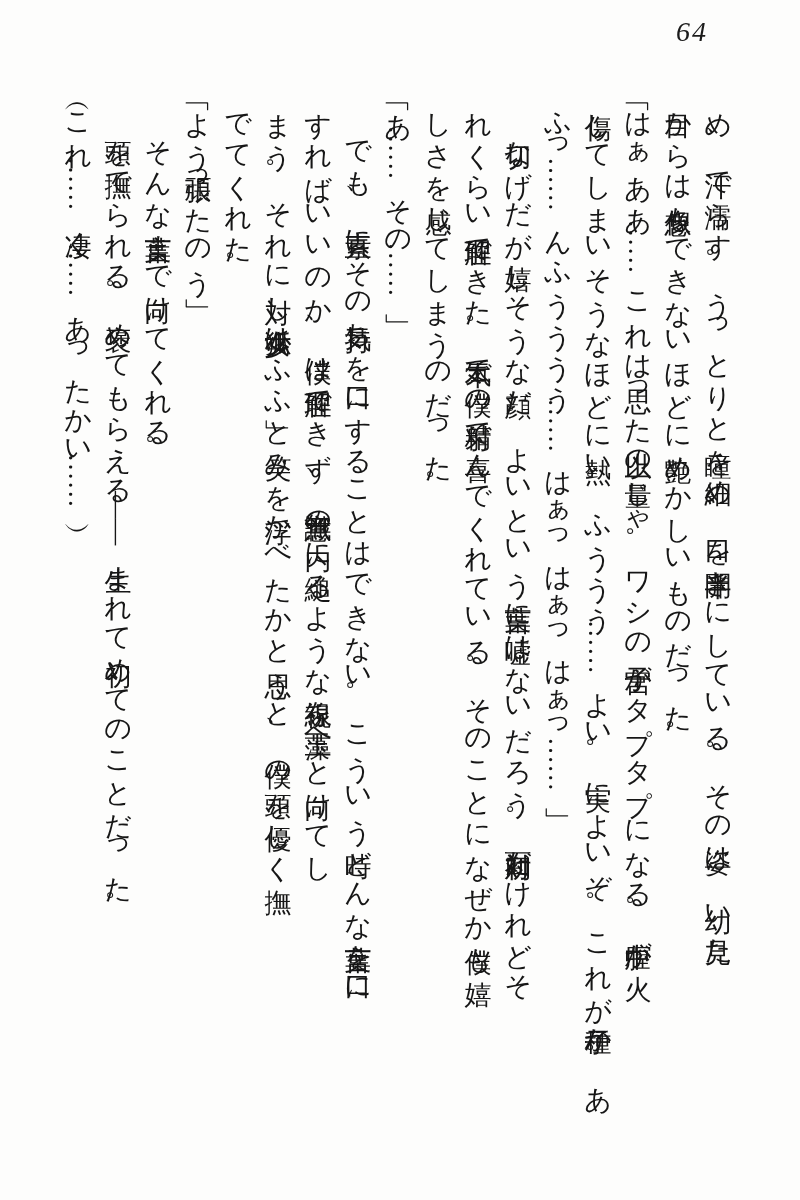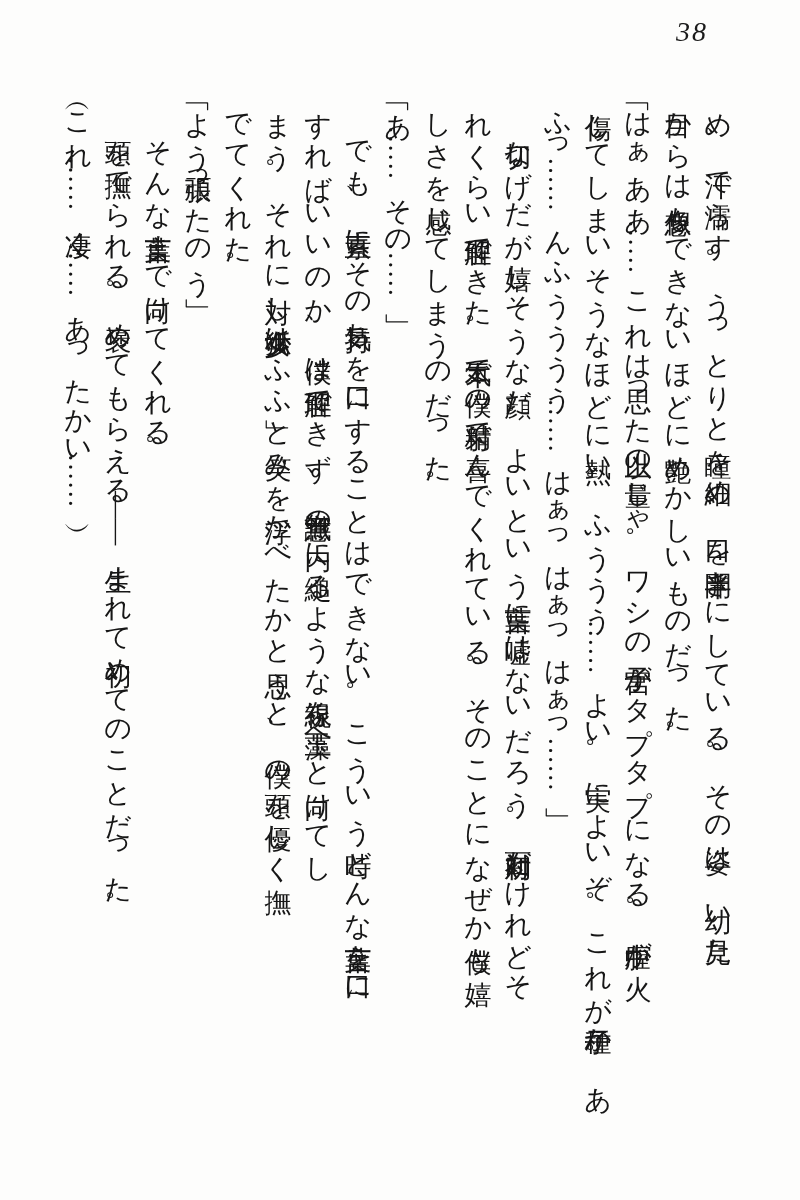--- a/index.html
+++ b/index.html
@@ -45,21 +45,21 @@
     letter-spacing: 0.3px;
   }
   .text-block p.indent-1 {
     text-indent: 1em;
   }
 </style>
 </head>
 <body>
 
 <div class="page">
-  <div class="page-number">38</div>
+  <div class="page-number">64</div>
   <div class="text-block">
       <p>め、汗で濡らす。うっとりと瞳を細め、口を半開きにしている。その姿は、幼い見た</p>
       <p>目からは想像もできないほどに艶めかしいものだった。</p>
       <p>「はぁああ……これは思った以上の量じゃ。ワシの子宮がタプタプになる。膣中が火</p>
       <p>傷してしまいそうなほどに熱い。ふううう……よい。実によいぞ。これが子種か。あ</p>
       <p>ふっ……んふうううう……はぁっはぁっはぁっ……」</p>
       <p class="indent-1">切なげだが嬉しそうな顔だ。よいという言葉に嘘はないだろう。初対面だけれどそ</p>
       <p>れくらい理解できた。本気で僕の射精で喜んでくれている。そのことになぜか僕も嬉</p>
       <p>しさを感じてしまうのだった。</p>
       <p>「あ……その……」</p>

